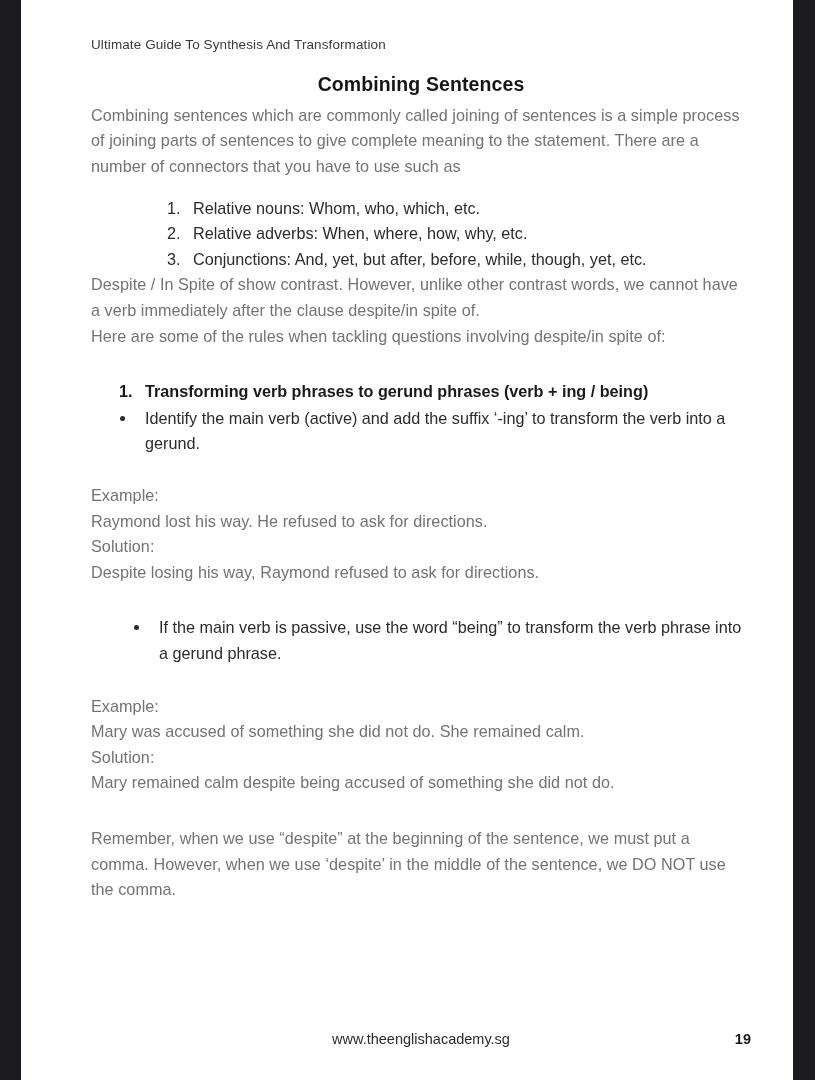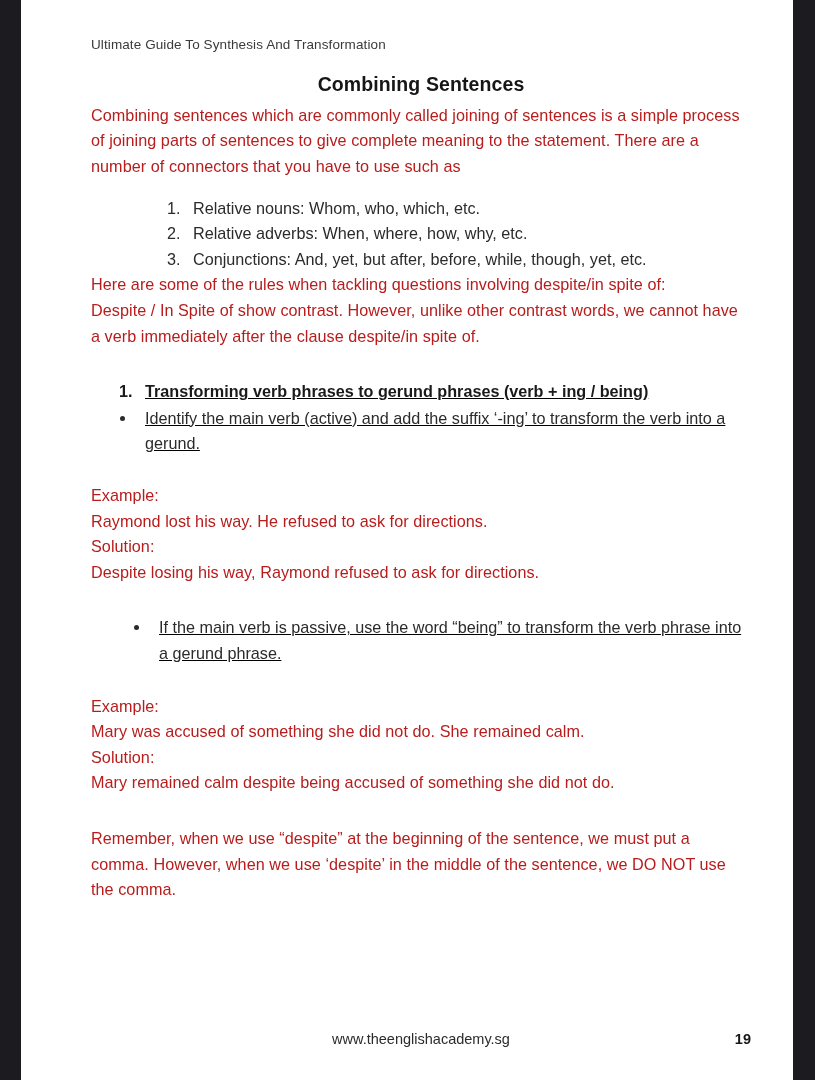--- a/index.html
+++ b/index.html
@@ -65,42 +65,41 @@
     line-height: 1.3;
     letter-spacing: 0.1px;
   }
   h2.section-title.second {
     margin-top: 64px;
     margin-bottom: 7px;
   }
 
   p.body {
     font-size: 16.2px;
-    color: #b91c1c;
+    color: #737373;
     line-height: 1.58;
     margin: 0;
     letter-spacing: 0.05px;
   }
   p.body.tight { margin: 0; }
 
   ol.connectors {
     margin: 16px 0 0 0;
     padding-left: 94px;
     font-size: 16.2px;
     color: #2b2b2b;
     line-height: 1.58;
   }
   ol.connectors li {
     padding-left: 8px;
     margin: 0;
   }
 
   .rule-block {
     margin-top: 30px;
-    text-decoration: underline;
   }
   ol.rules {
     margin: 0;
     padding-left: 46px;
     font-size: 16.2px;
     color: #1a1a1a;
     line-height: 1.58;
     font-weight: bold;
   }
   ol.rules li { padding-left: 8px; }
@@ -168,23 +167,23 @@
 
       <p class="body">Combining sentences which are commonly called joining of sentences is a simple process of joining parts of sentences to give complete meaning to the statement. There are a number of connectors that you have to use such as</p>
 
       <ol class="connectors">
         <li>Relative nouns: Whom, who, which, etc.</li>
         <li>Relative adverbs: When, where, how, why, etc.</li>
         <li>Conjunctions: And, yet, but after, before, while, though, yet, etc.</li>
       </ol>
 
 
+      <p class="body">Despite / In Spite of show contrast. However, unlike other contrast words, we cannot have a verb immediately after the clause despite/in spite of.</p>
+
       <p class="body tight">Here are some of the rules when tackling questions involving despite/in spite of:</p>
-
-      <p class="body">Despite / In Spite of show contrast. However, unlike other contrast words, we cannot have a verb immediately after the clause despite/in spite of.</p>
 
       <div class="rule-block">
         <ol class="rules">
           <li>Transforming verb phrases to gerund phrases (verb + ing / being)</li>
         </ol>
         <ul class="bullets">
           <li>Identify the main verb (active) and add the suffix ‘-ing’ to transform the verb into a gerund.</li>
         </ul>
       </div>
 

